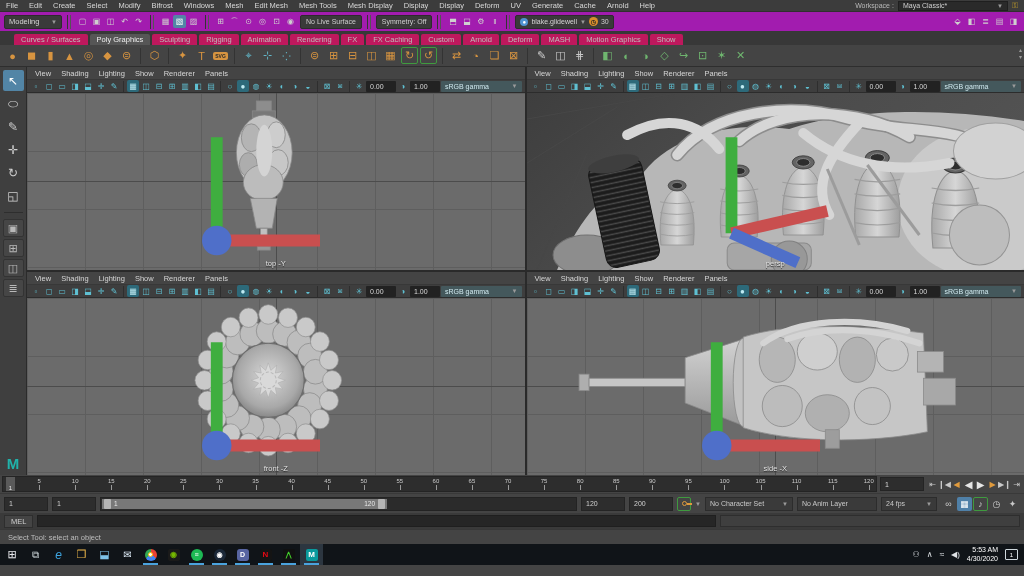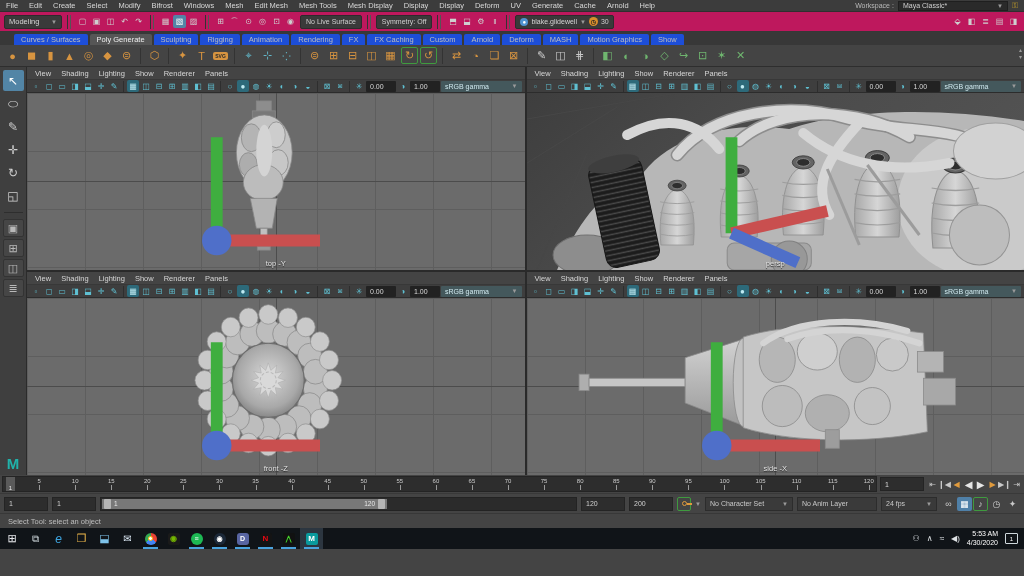--- a/index.html
+++ b/index.html
@@ -17,37 +17,37 @@
   .menubar{height:12px;background:#3c3c3c;display:flex;align-items:center;padding:0 6px;flex:0 0 auto;border-bottom:1px solid #2f2f2f;}
   .menu-items{display:flex;gap:11px;flex:1;}
   .menu-item{color:#d8d8d8;font-size:7.5px;white-space:nowrap;}
   .workspace{display:flex;align-items:center;gap:4px;}
   .ws-label{color:#b8b8b8;font-size:7px;}
   .ws-select{background:#2a2a2a;color:#d0d0d0;font-size:7px;padding:0 4px;height:10px;display:flex;align-items:center;gap:14px;border:1px solid #1f1f1f;min-width:110px;justify-content:space-between;}
   .caret{color:#9a9a9a;font-size:6px;}
   .lock{color:#c9a227;font-size:8px;line-height:1;}
 
   
-  .statusline{height:20px;background:#be185d;display:flex;align-items:center;padding:0 4px;gap:3px;flex:0 0 auto;border-bottom:1px solid #373737;}
+  .statusline{height:20px;background:#a21caf;display:flex;align-items:center;padding:0 4px;gap:3px;flex:0 0 auto;border-bottom:1px solid #373737;}
   .mode-dd{background:#3a3a3a;border:1px solid #2c2c2c;color:#d5d5d5;font-size:7.5px;height:14px;display:flex;align-items:center;justify-content:space-between;width:58px;padding:0 4px;border-radius:2px;}
   .sgroup{display:flex;align-items:center;gap:1px;}
   .sdiv{width:4px;height:14px;border-left:1px solid #333;border-right:1px solid #555;margin:0 2px;}
   .sicon{width:13px;height:13px;display:flex;align-items:center;justify-content:center;color:#cfcfcf;font-size:8px;border-radius:2px;}
   .sicon.active{background:#5285a6;color:#fff;}
   .sfield{background:#3a3a3a;border:1px solid #2c2c2c;color:#cfcfcf;font-size:7px;height:14px;display:flex;align-items:center;padding:0 5px;border-radius:2px;}
   .user-chip{display:flex;align-items:center;gap:3px;background:#3a3a3a;border:1px solid #2c2c2c;height:14px;padding:0 4px;border-radius:2px;}
   .avatar{width:8px;height:8px;border-radius:50%;background:#4f93d1;color:#fff;font-size:6px;display:flex;align-items:center;justify-content:center;}
   .user-name{color:#d5d5d5;font-size:7px;}
   .clock-dot{width:9px;height:9px;border-radius:50%;background:#d98e2b;color:#222;font-size:6px;display:flex;align-items:center;justify-content:center;font-weight:bold;}
   .clock-val{color:#cfcfcf;font-size:7px;}
   .flexspace{flex:1;}
 
   
   .shelf-tabs{height:13px;background:#383838;display:flex;align-items:flex-end;padding:0 0 0 14px;gap:2px;flex:0 0 auto;}
-  .shelf-tab{color:#bdbdbd;font-size:7.5px;padding:1px 7px;background:#1d4ed8;border-radius:2px 2px 0 0;white-space:nowrap;}
+  .shelf-tab{color:#bdbdbd;font-size:7.5px;padding:1px 7px;background:#be185d;border-radius:2px 2px 0 0;white-space:nowrap;}
   .shelf-tab.active{background:#565656;color:#efefef;}
   .shelf{height:22px;background:#444;display:flex;align-items:center;padding:0 4px;gap:2px;flex:0 0 auto;border-bottom:1px solid #2e2e2e;position:relative;}
   .shelf-icon{width:17px;height:17px;display:flex;align-items:center;justify-content:center;font-size:11px;border-radius:2px;}
   .shelf-icon.o{color:#d79440;}
   .shelf-icon.t{color:#62b7c9;}
   .shelf-icon.gn{color:#6fb56f;}
   .shelf-icon.gy{color:#c9c9c9;}
   .shelf-icon.bracket{border:1px solid #3f9a3f;}
   .shelf-icon .svgbadge{background:#d79440;color:#2b2b2b;font-size:5px;font-weight:bold;padding:1px 2px;border-radius:2px;}
   .shelf-sep{width:1px;height:16px;background:#333;margin:0 3px;}
@@ -236,21 +236,21 @@
         <span class="sicon">⬙</span>
         <span class="sicon">◧</span>
         <span class="sicon">≣</span>
         <span class="sicon">▤</span>
         <span class="sicon">◨</span>
       </div>
   </div>
 
   <div class="shelf-tabs" id="shelf-tabs">
       <span class="shelf-tab">Curves / Surfaces</span>
-      <span class="shelf-tab active">Poly Generate</span>
+      <span class="shelf-tab active">Poly Graphics</span>
       <span class="shelf-tab">Sculpting</span>
       <span class="shelf-tab">Rigging</span>
       <span class="shelf-tab">Animation</span>
       <span class="shelf-tab">Rendering</span>
       <span class="shelf-tab">FX</span>
       <span class="shelf-tab">FX Caching</span>
       <span class="shelf-tab">Custom</span>
       <span class="shelf-tab">Arnold</span>
       <span class="shelf-tab">Deform</span>
       <span class="shelf-tab">MASH</span>
@@ -856,20 +856,25 @@
     </div>
     <div class="sgroup" id="timeline-extra">
         <span class="ricon">∞</span>
         <span class="ricon blue">▦</span>
         <span class="ricon greenbr">♪</span>
         <span class="ricon">◷</span>
         <span class="ricon">✦</span>
       </div>
   </div>
 
+  <div class="commandline">
+    <span class="mel-label">MEL</span>
+    <input class="mel-input" value="" style="">
+    <div class="mel-result"></div>
+  </div>
 
   <div class="helpline">
     <span class="help-text">Select Tool: select an object</span>
   </div>
 
   <div class="taskbar">
     <div class="tb-start">⊞</div>
     <div class="tb-apps" id="tb-apps">
         <div class="tb-app">
           <span class="" style="color: rgb(207, 216, 220);">⧉</span>

